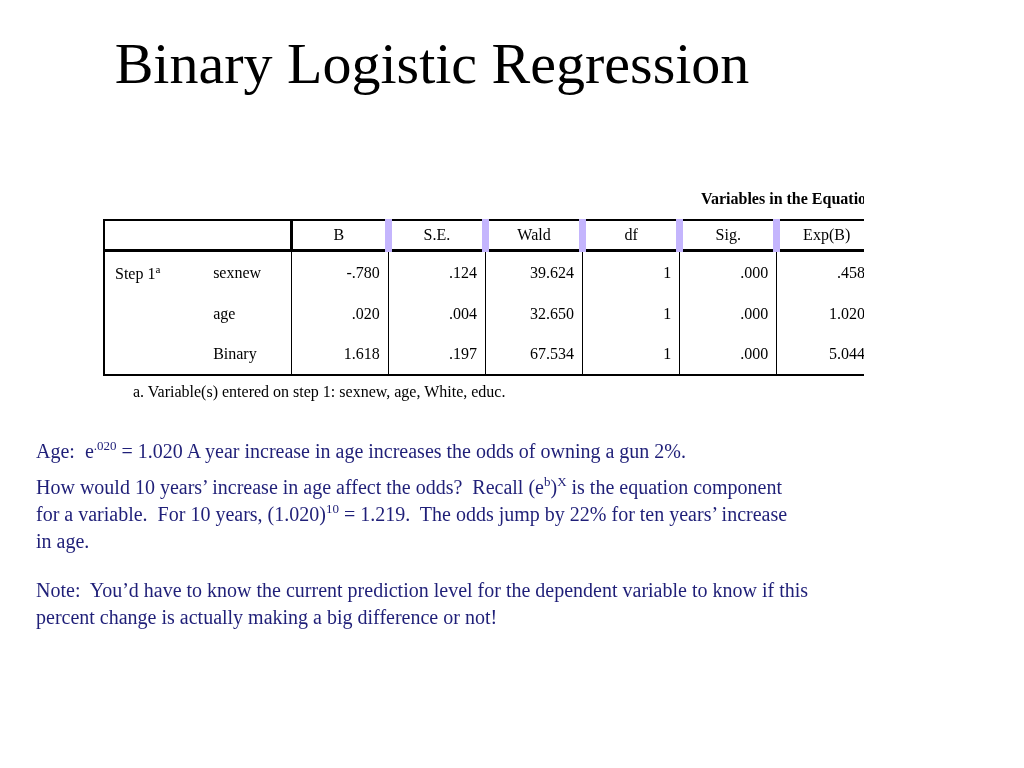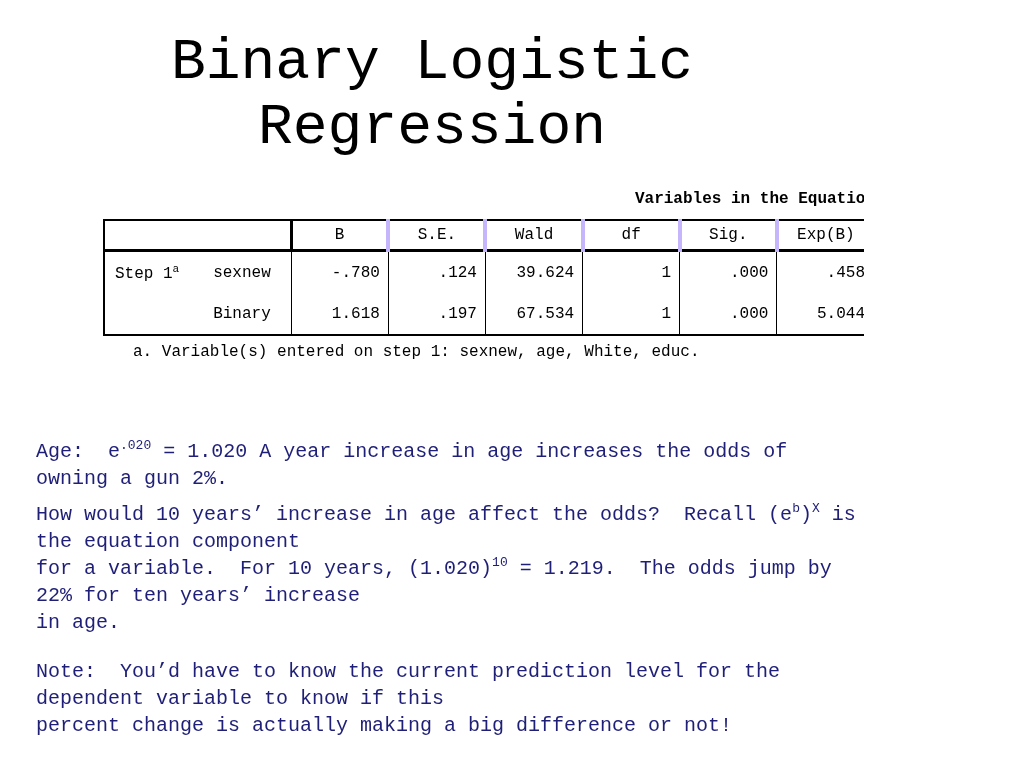--- a/index.html
+++ b/index.html
@@ -2,21 +2,21 @@
 <html><head>
 <meta charset="utf-8">
 <style>
   html, body { margin: 0; padding: 0; background: #ffffff; }
   .slide {
     position: relative;
     width: 864px;
     height: 768px;
     background: #ffffff;
     overflow: hidden;
-    font-family: Liberation Mono, monospace;
+    font-family: Liberation Serif, serif;
   }
 
   
   .title {
     position: absolute;
     top: 30px;
     left: 0;
     right: 0;
     margin: 0;
     text-align: center;
@@ -51,21 +51,21 @@
   .eq-table col.c-var  { width: 80px; }
   .eq-table col.c-d    { width: 97px; }
   .eq-table thead tr   { height: 30px; }
   .eq-table tbody tr   { height: 30px; }
   .eq-table th {
     font-weight: 400;
     text-align: center;
     border-bottom: 3px solid #000000;
     padding: 0;
   }
-  .eq-table th.colh { border-left: 4px solid #c4b5fd; }
+  .eq-table th.colh { border-left: 7px solid #c4b5fd; }
   .eq-table th.first-data,
   .eq-table td.first-data { border-left: 3px solid #000000; }
   .eq-table td { padding: 11px; vertical-align: middle; }
   .eq-table td.step { padding-left: 10px; text-align: left; white-space: nowrap; }
   .eq-table td.step sup { font-size: 11px; }
   .eq-table td.var  { padding-left: 2px; text-align: left; }
   .eq-table td.num  {
     text-align: right;
     padding-right: 8px;
     border-left: 1px solid #000000;
@@ -130,20 +130,30 @@
           <td class="var">sexnew</td>
           <td class="num first-data">-.780</td>
           <td class="num">.124</td>
           <td class="num">39.624</td>
           <td class="num">1</td>
           <td class="num">.000</td>
           <td class="num">.458</td>
         </tr>
         <tr>
           <td class="step"></td>
+          <td class="var">age</td>
+          <td class="num first-data">.020</td>
+          <td class="num">.004</td>
+          <td class="num">32.650</td>
+          <td class="num">1</td>
+          <td class="num">.000</td>
+          <td class="num">1.020</td>
+        </tr>
+        <tr>
+          <td class="step"></td>
           <td class="var">Binary</td>
           <td class="num first-data">1.618</td>
           <td class="num">.197</td>
           <td class="num">67.534</td>
           <td class="num">1</td>
           <td class="num">.000</td>
           <td class="num">5.044</td>
         </tr>
       </tbody>
     </table>

